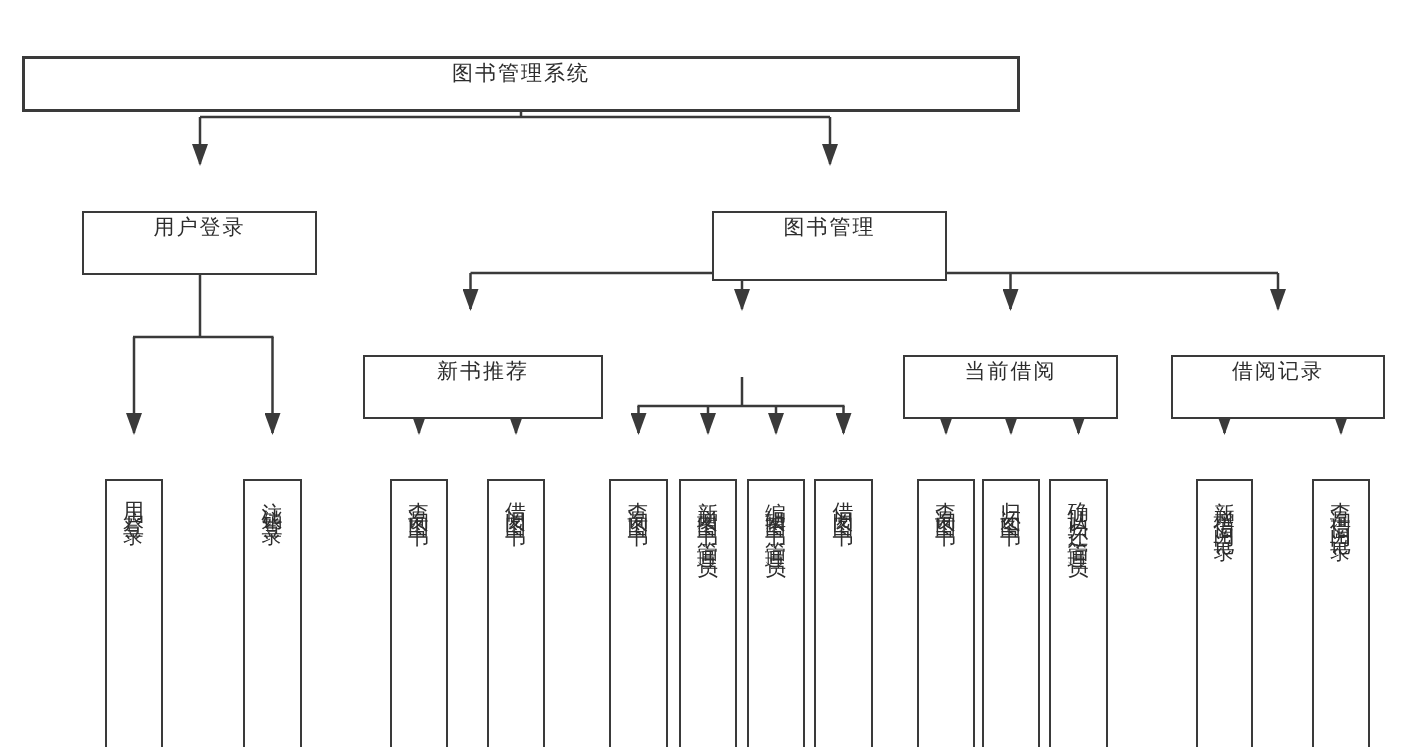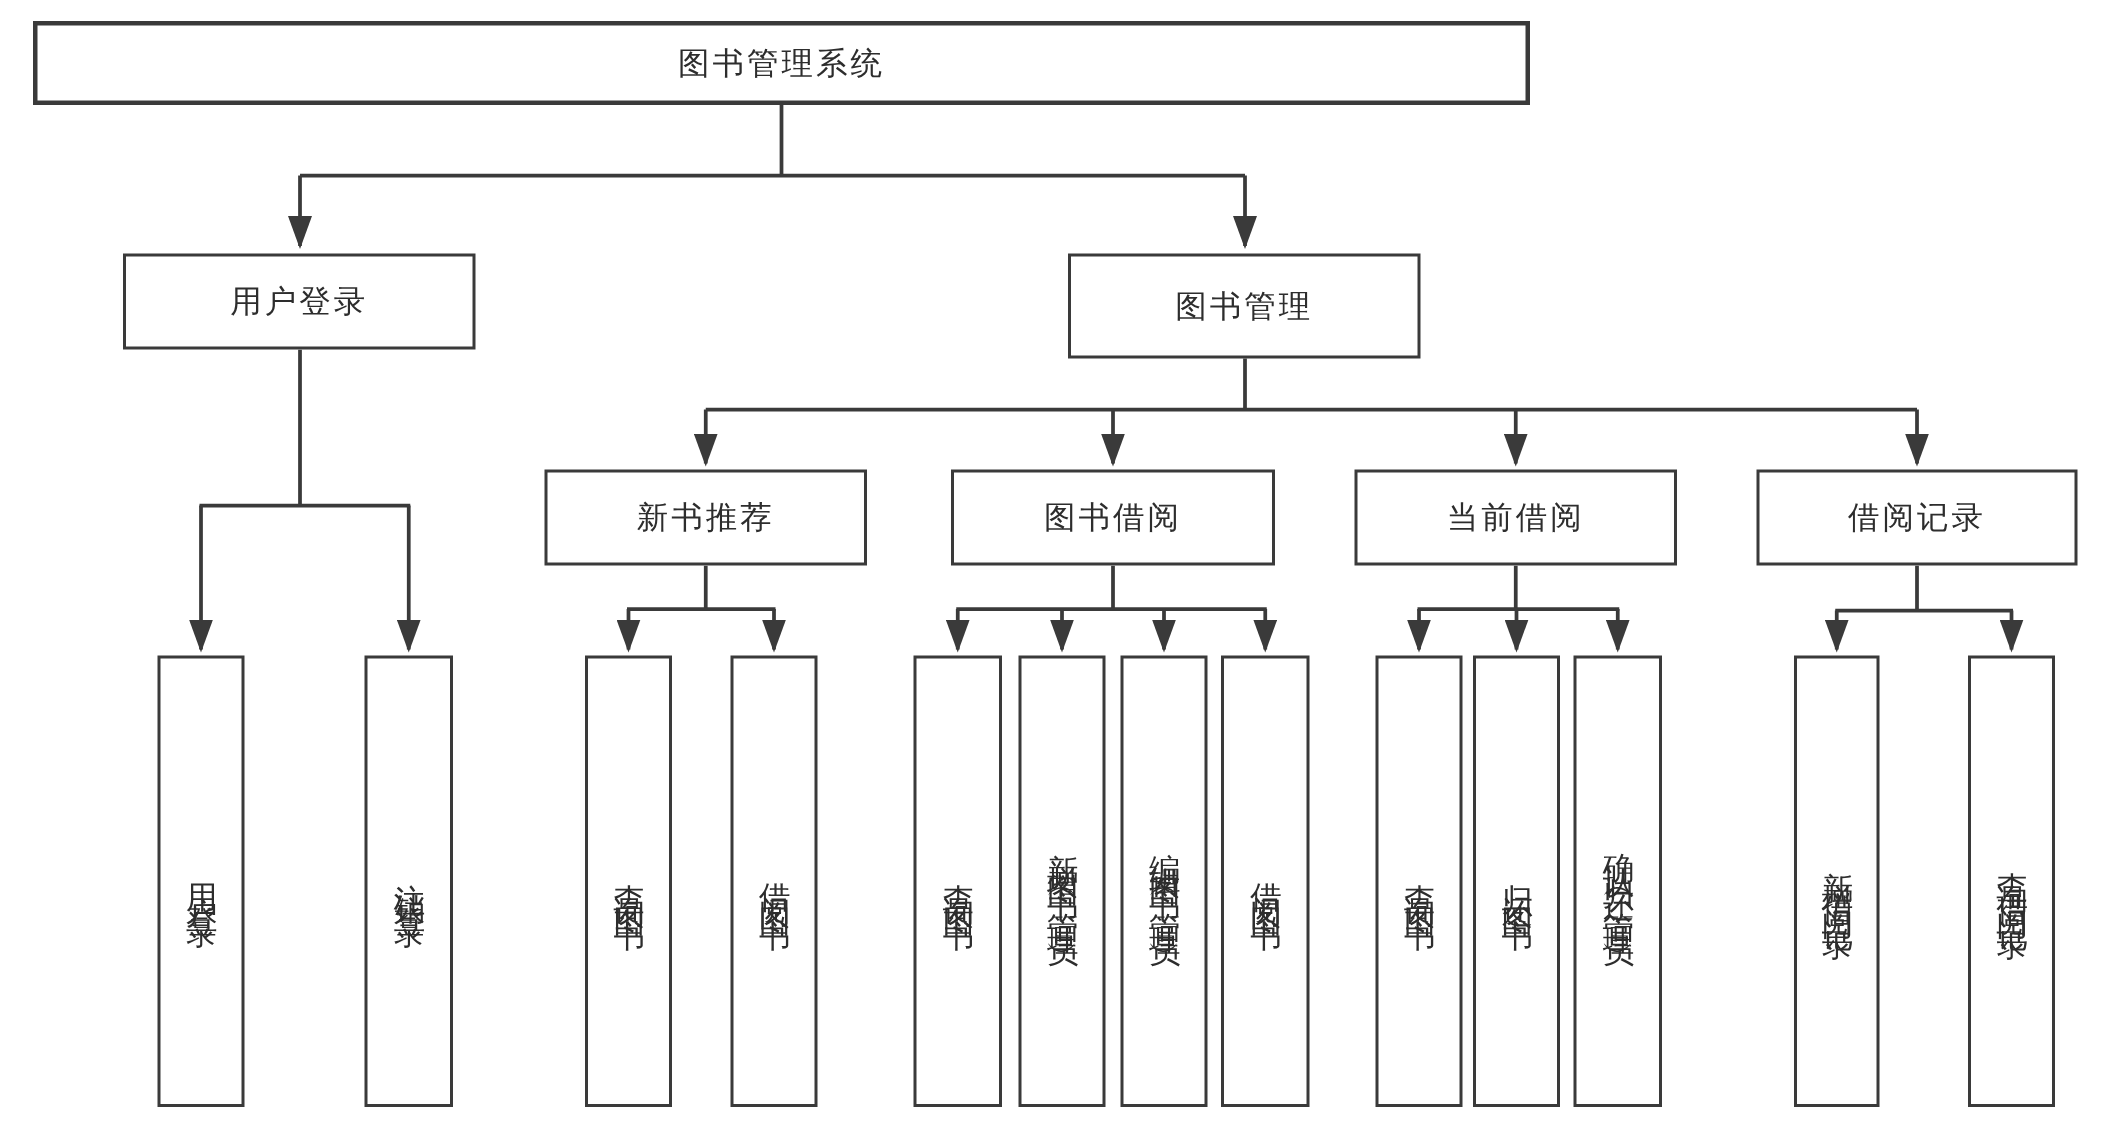--- a/index.html
+++ b/index.html
@@ -18,22 +18,23 @@
     overflow:hidden;
   }
   #wires{position:absolute;left:0;top:0;width:1405px;height:747px;z-index:0;}
   #wires line{stroke:var(--line);stroke-width:2.5;}
   #wires .arrowhead{fill:var(--line);}
   .hbox,.vbox{
     position:absolute;
     box-sizing:border-box;
     background:#fff;
     border:2px solid var(--line);
-    display:flex;align-items:center;justify-content:center;
+    display:flex;align-items:flex-start;justify-content:center;
     z-index:1;
+    margin-top:42px;
   }
   .hbox{font-size:21px;letter-spacing:2px;}
   .hbox.root{border-width:3px;font-size:21px;}
   .vbox{padding:4px 0;}
   .vbox .vtext{
     writing-mode:vertical-rl;
     text-orientation:mixed;
     font-size:21px;
     letter-spacing:8px;
     line-height:1;
@@ -106,25 +107,22 @@
     <span>图书管理系统</span>
   </div>
 
   <div class="hbox" style="left:82px;top:169px;width:235px;height:64px">
     <span>用户登录</span>
   </div>
   <div class="hbox" style="left:712px;top:169px;width:235px;height:70px">
     <span>图书管理</span>
   </div>
 
-  <div class="hbox" style="left:363px;top:313px;width:215px;height:64px">
+  <div class="hbox" style="left:363px;top:313px;width:240px;height:64px">
     <span>新书推荐</span>
-  </div>
-  <div class="hbox" style="left:634px;top:313px;width:216px;height:64px">
-    <span>图书借阅</span>
   </div>
   <div class="hbox" style="left:903px;top:313px;width:215px;height:64px">
     <span>当前借阅</span>
   </div>
   <div class="hbox" style="left:1171px;top:313px;width:214px;height:64px">
     <span>借阅记录</span>
   </div>
 
   <div class="vbox" style="left:105px;top:437px;width:58px;height:301px">
     <span class="vtext">用户登录</span>

